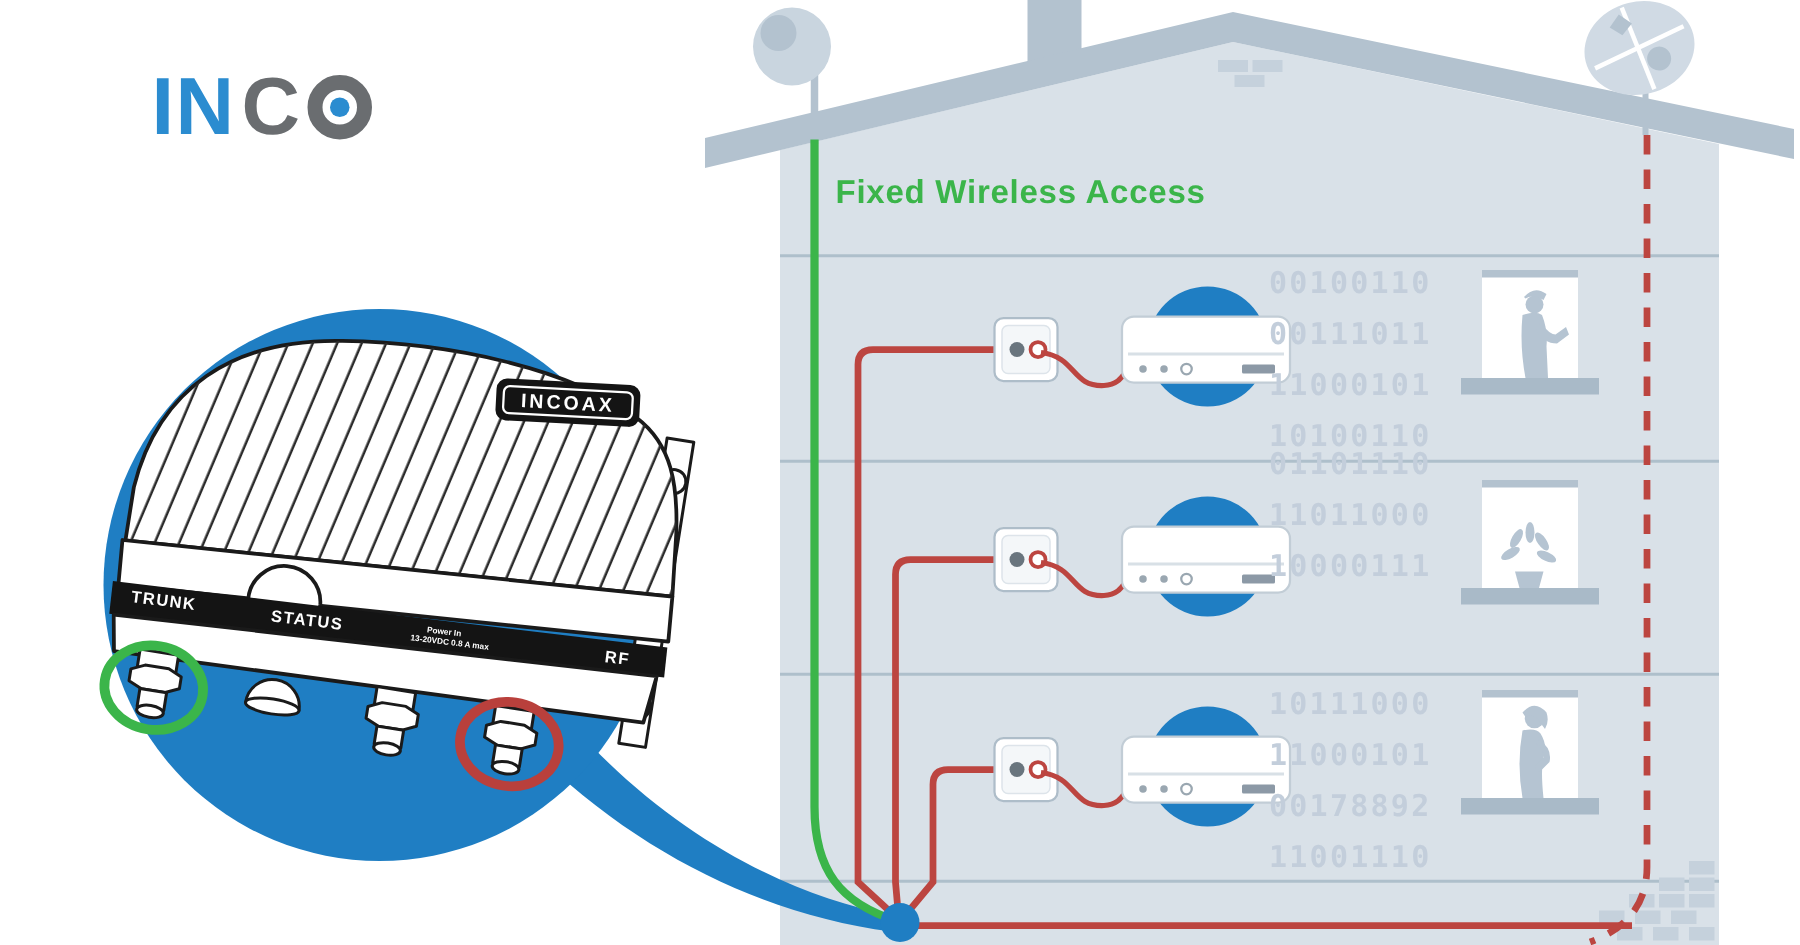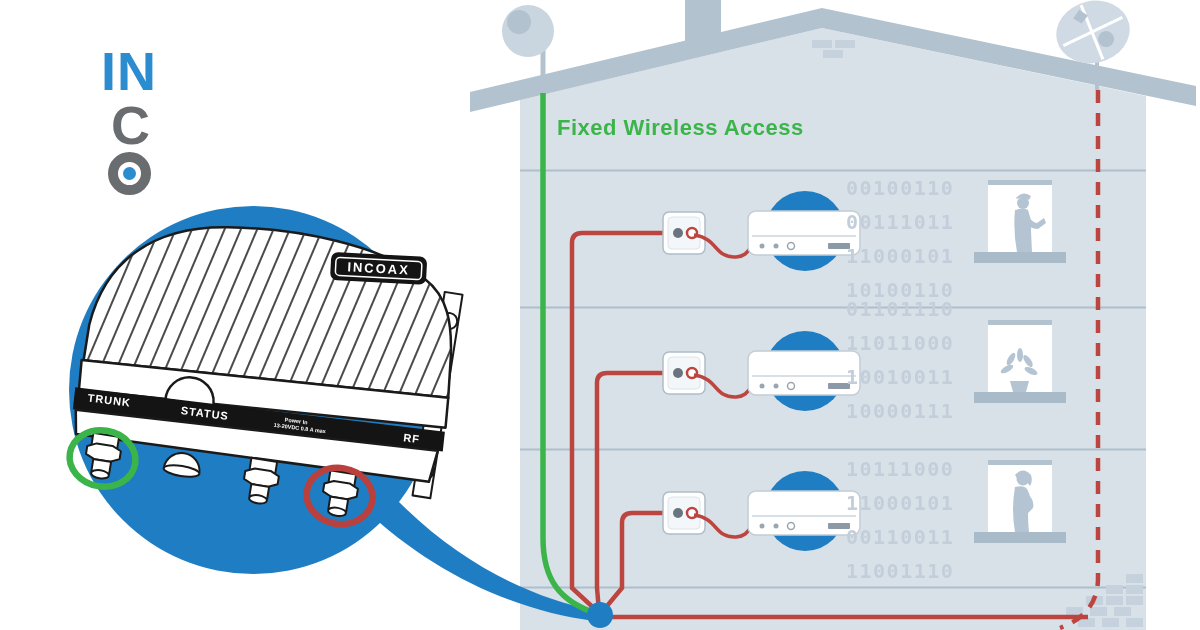--- a/index.html
+++ b/index.html
@@ -2,21 +2,21 @@
 <html><head>
 <meta charset="utf-8">
 <style>
   html,body{margin:0;padding:0;background:#fff;}
   .canvas{position:relative;width:1200px;height:630px;overflow:hidden;background:#fff;
           font-family:"Liberation Sans",sans-serif;}
   .scene{position:absolute;left:0;top:0;width:1200px;height:630px;}
 
   
   .logo{position:absolute;left:101px;top:44px;display:flex;align-items:center;
-        font-weight:bold;font-size:54px;letter-spacing:1px;line-height:1;flex-direction:column;}
+        font-weight:bold;font-size:54px;letter-spacing:1px;line-height:1;}
   .lg-in{color:#2B8CD0;}
   .lg-c,.lg-ax{color:#6A6D70;}
   .lg-c{margin-left:4px;}
   .lg-o{box-sizing:border-box;width:43px;height:43px;border:10px solid #6A6D70;
         border-radius:50%;position:relative;margin:0 4px;flex:0 0 auto;}
   .lg-o-dot{position:absolute;left:50%;top:50%;width:13px;height:13px;margin:-6.5px 0 0 -6.5px;
         border-radius:50%;background:#2B8CD0;}
 
   
   .fwa-title{position:absolute;left:557px;top:115px;font-weight:bold;font-size:22px;
@@ -285,24 +285,23 @@
   <div class="binary-block" style="top:171px">
     <div class="binary-row">00100110</div>
     <div class="binary-row">00111011</div>
     <div class="binary-row">11000101</div>
     <div class="binary-row">10100110</div>
   </div>
 
   <div class="binary-block" style="top:292px">
     <div class="binary-row">01101110</div>
     <div class="binary-row">11011000</div>
-    <div class="binary-row">10010011</div>
     <div class="binary-row">10000111</div>
   </div>
 
   <div class="binary-block" style="top:452px">
     <div class="binary-row">10111000</div>
     <div class="binary-row">11000101</div>
-    <div class="binary-row">00110011</div>
+    <div class="binary-row">00178892</div>
     <div class="binary-row">11001110</div>
   </div>
 
 </div>
 
 </body></html>

